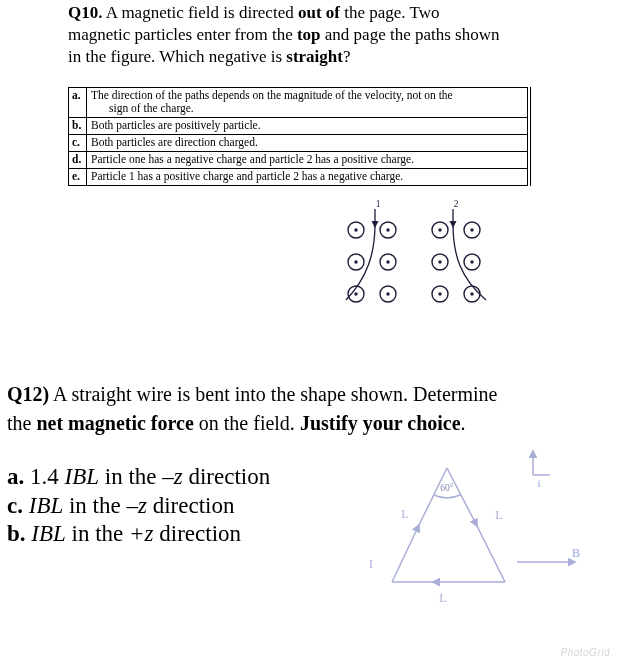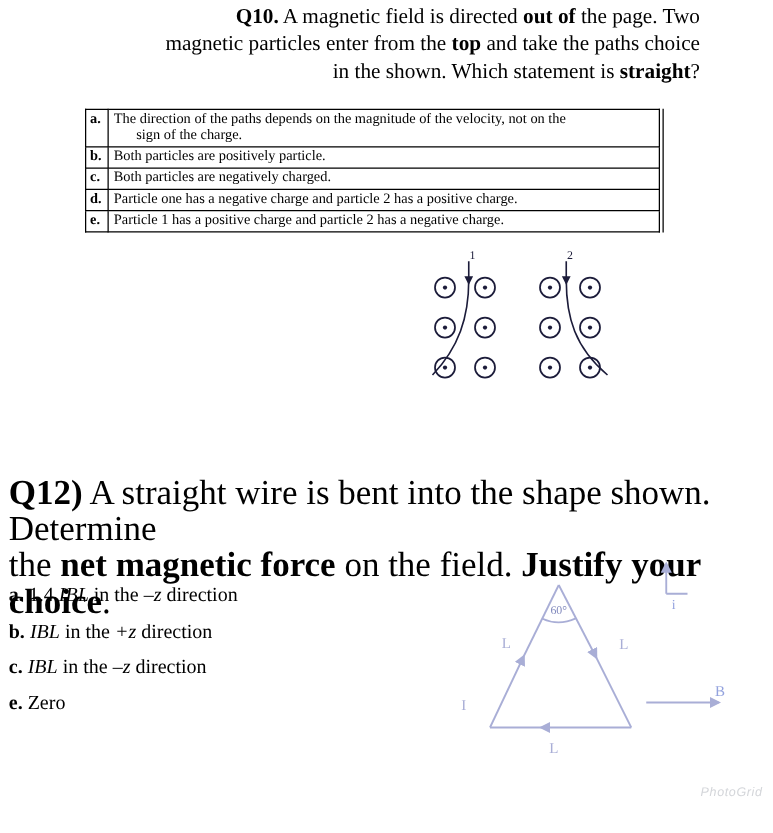--- a/index.html
+++ b/index.html
@@ -3,65 +3,65 @@
 <meta charset="utf-8">
 <style>
   * { margin:0; padding:0; box-sizing:border-box; }
   html,body { background:#fff; }
   body { width:618px; height:666px; font-family:"Liberation Serif", serif; color:#000; }
   .page { position:relative; width:618px; height:666px; background:#ffffff; overflow:hidden; }
 
   .b  { font-weight:bold; }
   .it { font-style:italic; }
 
-  .q10-text { position:absolute; left:68px; top:2px; width:492px; font-size:17px; line-height:22px;text-align:right; }
+  .q10-text { position:absolute; left:68px; top:2px; width:492px; font-size:17px; line-height:22px; }
 
   .tblwrap { position:absolute; left:68px; top:87px; border-right:1px solid #000; padding-right:2px; display:inline-block; }
   .tblwrap table { border-collapse:collapse; width:460px; font-size:11.5px; line-height:13px; }
   .tblwrap td { border:1px solid #000; padding:1px 4px 2px 4px; vertical-align:top; }
   .tblwrap td.ltr { width:18px; font-weight:bold; padding:1px 2px 2px 3px; }
   .tblwrap .l2 { padding-left:18px; }
 
   .fig1 { position:absolute; left:338px; top:198px; }
   .fig1 text { font-family:"Liberation Serif", serif; }
 
-  .q12-text { position:absolute; left:7px; top:380px; width:606px; font-size:28px; line-height:29px; }
+  .q12-text { position:absolute; left:7px; top:380px; width:606px; font-size:20px; line-height:29px; }
 
-  .opts { position:absolute; left:7px; top:463px; font-size:16px; line-height:28.5px; }
+  .opts { position:absolute; left:7px; top:463px; font-size:23px; line-height:28.5px; }
 
   .fig2 { position:absolute; left:355px; top:435px; }
   .fig2 text { font-family:"Liberation Serif", serif; }
 
-  .wm { position:absolute; right:8px; bottom:26px; font-family:"Liberation Sans", sans-serif;
+  .wm { position:absolute; right:8px; bottom:8px; font-family:"Liberation Sans", sans-serif;
         font-size:10px; font-style:italic; color:#d4d6da; letter-spacing:0.5px; }
 </style>
 </head>
 <body>
 
 <div class="page">
 
-  <p class="q10-text"><span class="b">Q10.</span><span> A magnetic field is directed </span><span class="b">out of</span><span> the page. Two</span><br><span>magnetic particles enter from the </span><span class="b">top</span><span> and take the paths choice</span><br><span>in the shown. Which statement is </span><span class="b">straight</span><span>?</span></p>
+  <p class="q10-text"><span class="b">Q10.</span><span> A magnetic field is directed </span><span class="b">out of</span><span> the page. Two</span><br><span>magnetic particles enter from the </span><span class="b">top</span><span> and page the paths shown</span><br><span>in the figure. Which negative is </span><span class="b">straight</span><span>?</span></p>
 
   <div class="tblwrap">
     <table>
       <tbody>
         <tr>
           <td class="ltr">a.</td>
           <td>
             <div>The direction of the paths depends on the magnitude of the velocity, not on the</div>
             <div class="l2">sign of the charge.</div>
           </td>
         </tr>
         <tr>
           <td class="ltr">b.</td>
           <td>Both particles are positively particle.</td>
         </tr>
         <tr>
           <td class="ltr">c.</td>
-          <td>Both particles are negatively charged.</td>
+          <td>Both particles are direction charged.</td>
         </tr>
         <tr>
           <td class="ltr">d.</td>
           <td>Particle one has a negative charge and particle 2 has a positive charge.</td>
         </tr>
         <tr>
           <td class="ltr">e.</td>
           <td>Particle 1 has a positive charge and particle 2 has a negative charge.</td>
         </tr>
       </tbody>
@@ -96,23 +96,22 @@
     <path d="M37,26 C37,56 29,80 8,102" stroke="#1c1c3a" stroke-width="1.3" fill="none"></path>
     <path d="M115,11 L115,24" stroke="#1c1c3a" stroke-width="1.3" fill="none"></path>
     <polygon points="111.5,23 118.5,23 115,30" fill="#1c1c3a"></polygon>
     <path d="M115,26 C115,56 122,80 148,102" stroke="#1c1c3a" stroke-width="1.3" fill="none"></path>
   </svg>
 
   <p class="q12-text"><span class="b">Q12)</span><span> A straight wire is bent into the shape shown. Determine</span><br><span>the </span><span class="b">net magnetic force</span><span> on the field. </span><span class="b">Justify your choice</span><span>.</span></p>
 
   <div class="opts">
     <div><span class="b">a.</span><span> 1.4 </span><span class="it">IBL</span><span> in the </span><span class="it">–z</span><span> direction</span></div>
+    <div><span class="b">c.</span><span> </span><span class="it">IBL</span><span> in the </span><span class="it">–z</span><span> direction</span></div>
     <div><span class="b">b.</span><span> </span><span class="it">IBL</span><span> in the </span><span class="it">+z</span><span> direction</span></div>
-    <div><span class="b">c.</span><span> </span><span class="it">IBL</span><span> in the </span><span class="it">–z</span><span> direction</span></div>
-    <div><span class="b">e.</span><span> Zero</span><span class="it"></span><span></span><span class="it"></span><span></span></div>
   </div>
 
   <svg class="fig2" width="250" height="180" viewBox="0 0 250 180">
     <defs>
       <marker id="mArr" viewBox="0 0 10 10" refX="8" refY="5" markerWidth="9" markerHeight="9" orient="auto" markerUnits="userSpaceOnUse">
         <path d="M0,0 L10,5 L0,10 z" fill="#a9aed6"></path>
       </marker>
     </defs>
     <g stroke="#a9aed6" stroke-width="1.5" fill="none">
       <path d="M37,147 L64,90" marker-end="url(#mArr)"></path>

